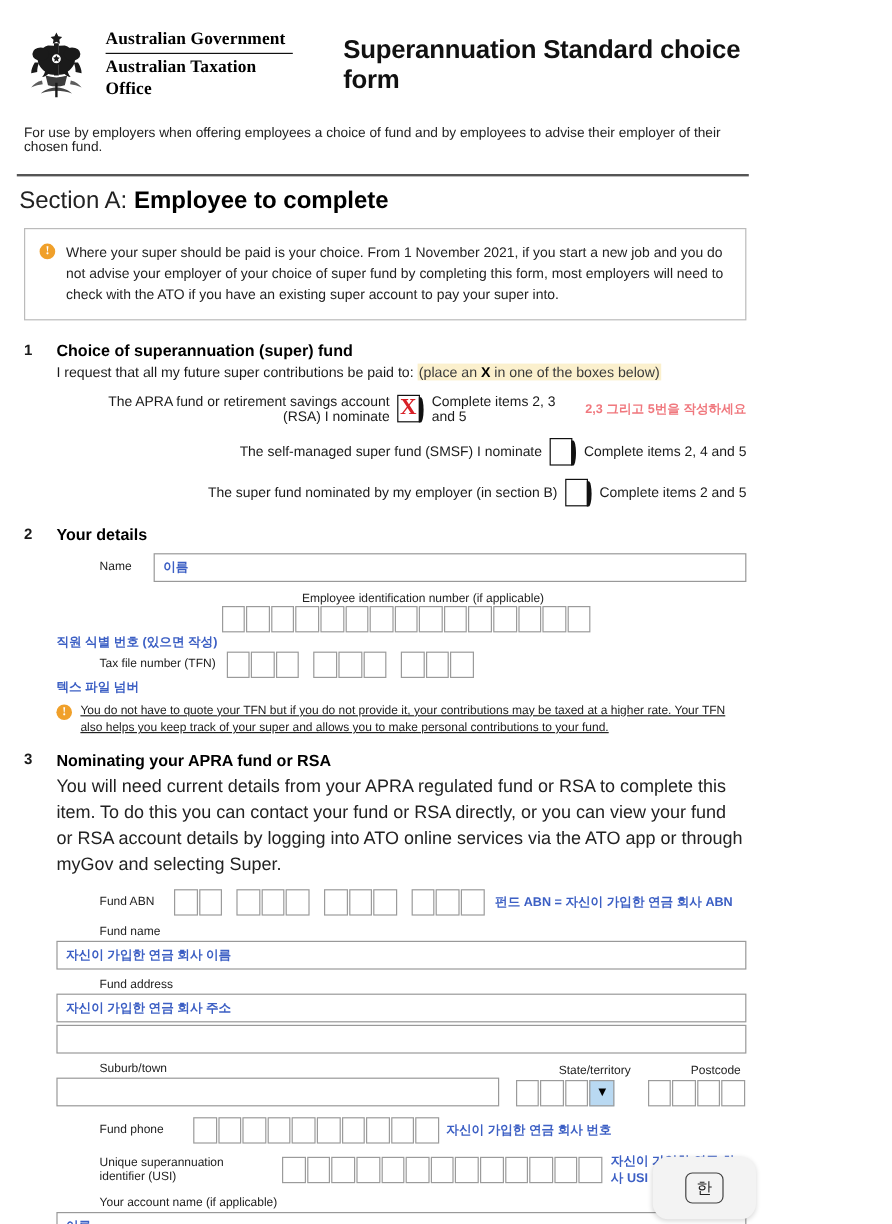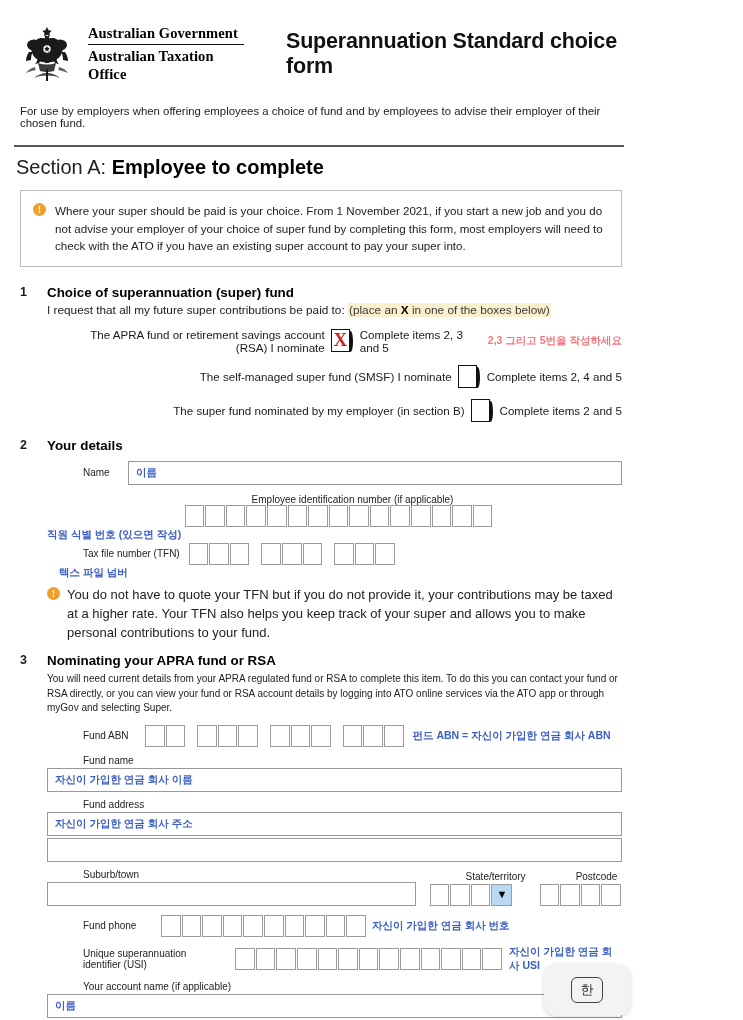--- a/index.html
+++ b/index.html
@@ -139,23 +139,23 @@
   .ddcell {
     width: 21px; height: 22px;
     border: 1px solid #9b9b9b;
     background: #b9d9f2;
     display: flex; align-items: center; justify-content: center;
     flex: none;
   }
   .ddcell span { font-size: 11px; color: #000; line-height: 1; }
 
   .warn-row { display: flex; gap: 7px; margin-top: 6px; }
-  .warn-text { font-size: 13px; line-height: 1.45; color: #222; }
-
-  .para { font-size: 10px; line-height: 1.45; color: #222; }
+  .warn-text { font-size: 10px; line-height: 1.45; color: #222; text-decoration: underline; }
+
+  .para { font-size: 15px; line-height: 1.45; color: #222; }
 
   .ko-block {
     position: absolute;
     color: #f0787e; font-weight: bold; font-size: 10.2px;
     line-height: 1.35; text-align: left;
   }
 
   
   .ko-badge {
     position: absolute; right: 8px; bottom: 4px;
@@ -295,21 +295,21 @@
             <div class="gap"></div>
             <div class="cell"></div>
             <div class="cell"></div>
             <div class="cell"></div>
             <div class="gap"></div>
             <div class="cell"></div>
             <div class="cell"></div>
             <div class="cell"></div>
           </div>
       </div>
-      <div class="ko-blue" style="margin-top:1px;margin-left:12px;">텍스 파일 넘버</div>
+      <div class="ko-blue" style="margin-top:1px;">텍스 파일 넘버</div>
 
       <div class="warn-row">
         <div class="i-icon">!</div>
         <div class="warn-text">You do not have to quote your TFN but if you do not provide it, your contributions may be taxed at a higher rate. Your TFN also helps you keep track of your super and allows you to make personal contributions to your fund.</div>
       </div>
     </div>
   </div>
 
   <div class="item" style="margin-top:11px;">
     <div class="num">3</div>

